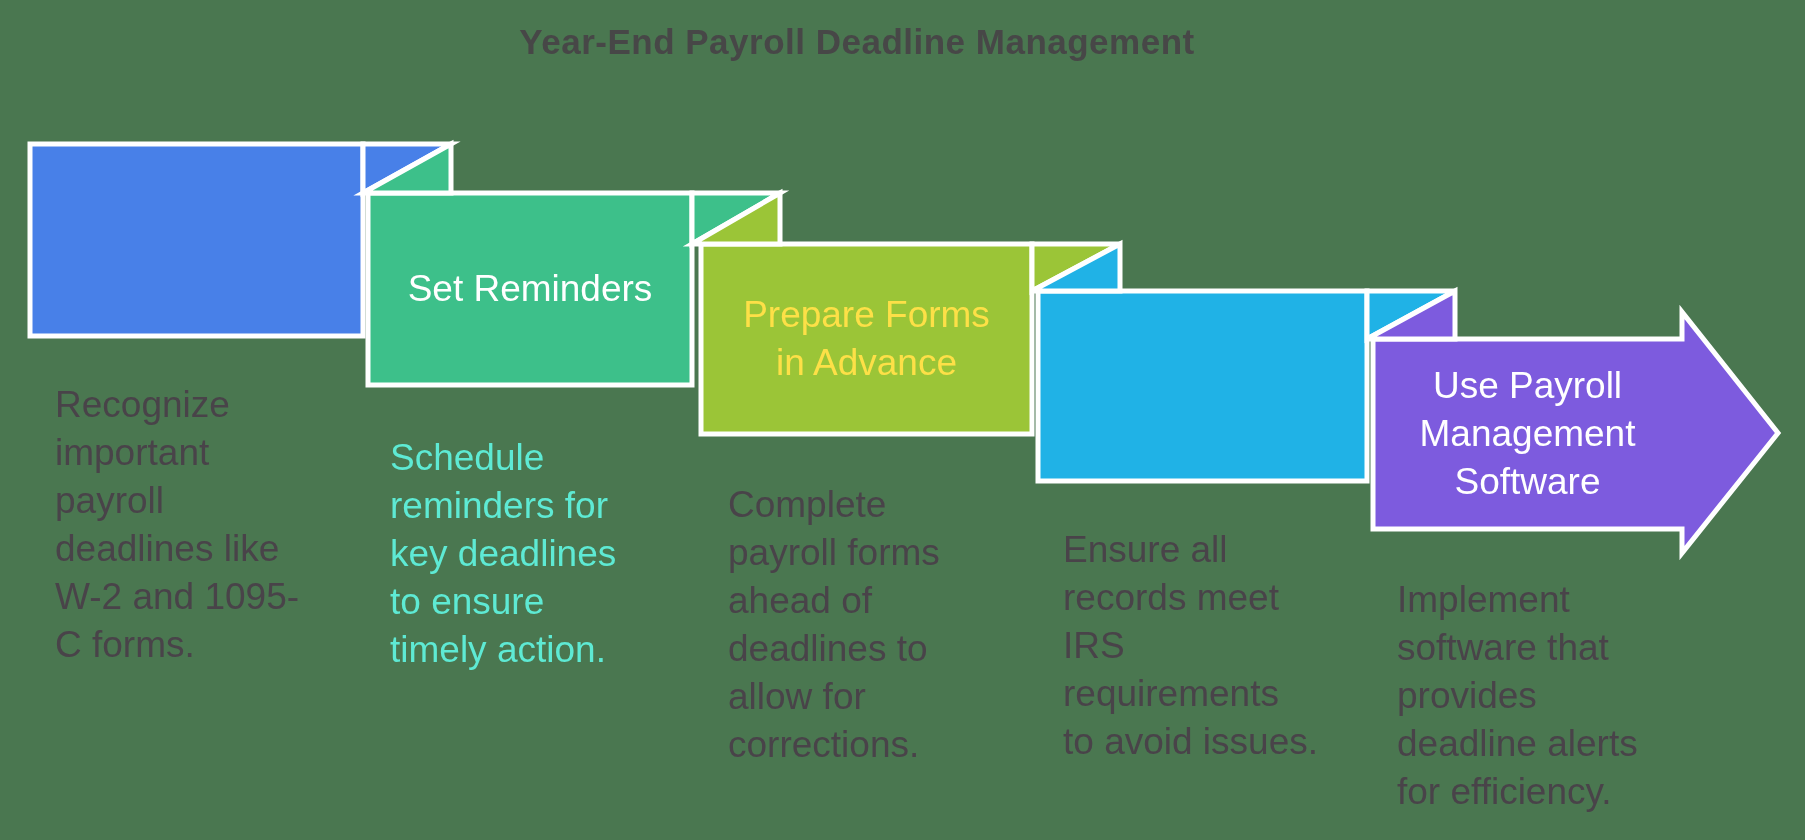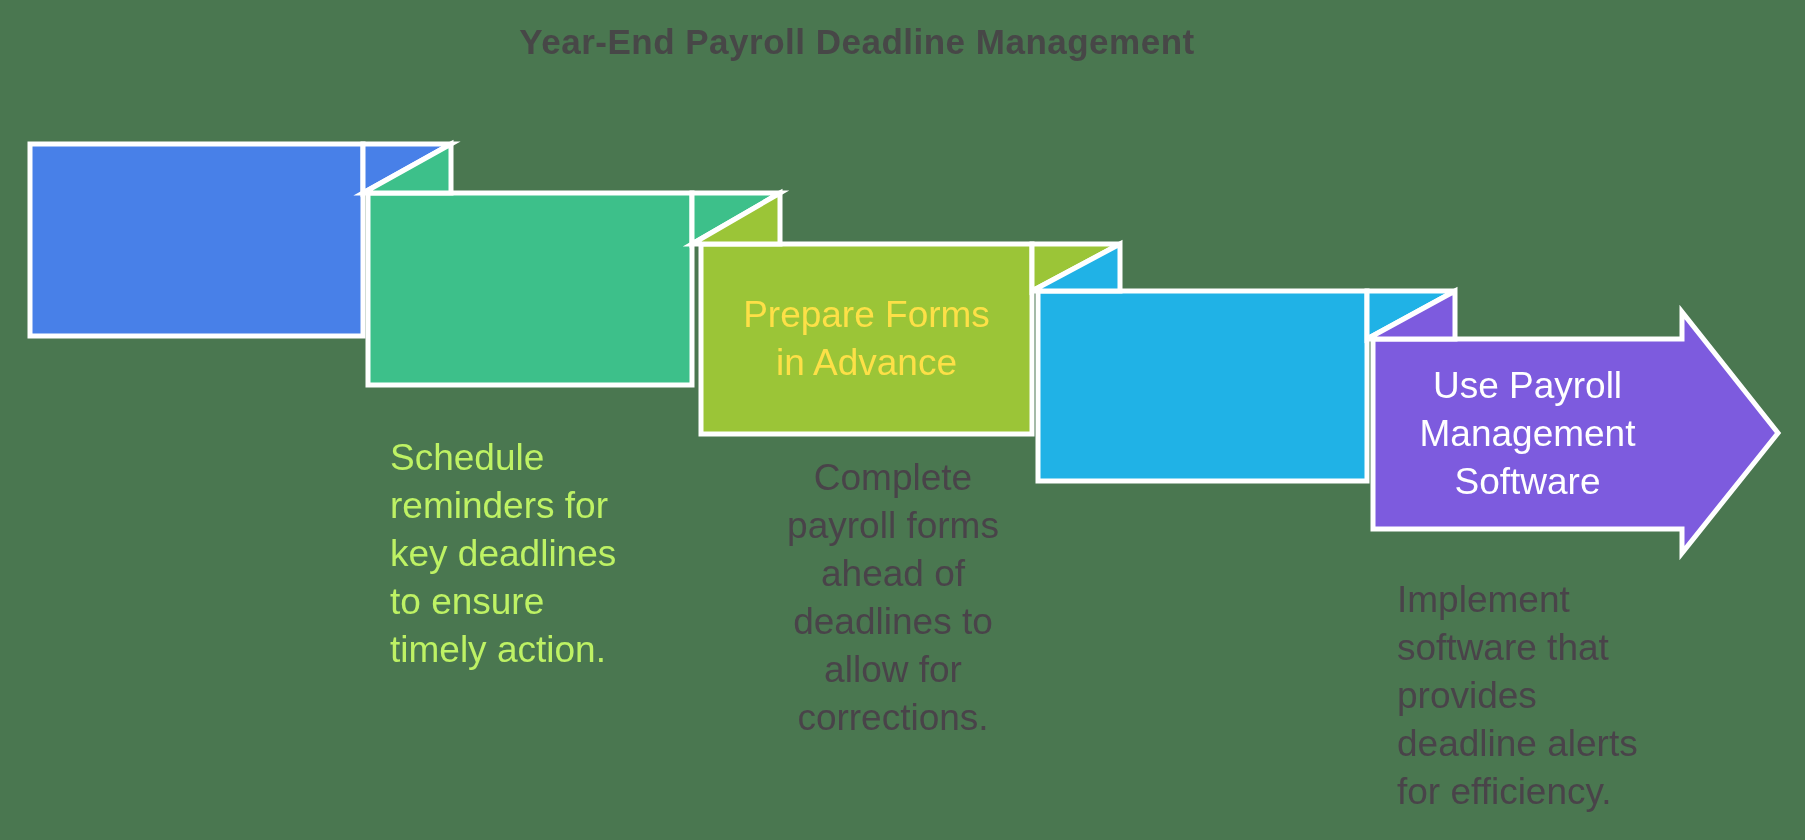--- a/index.html
+++ b/index.html
@@ -24,21 +24,21 @@
   #label-2{left:701px;top:244px;width:331px;height:190px;}
   #label-3{left:1038px;top:291px;width:329px;height:190px;}
   #label-4{left:1373px;top:339px;width:309px;height:190px;}
   .step-desc{
     position:absolute;white-space:pre-line;
     font-size:37px;line-height:48px;font-weight:400;
     width:330px;
   }
   #desc-0{left:55px;top:381px;}
   #desc-1{left:390px;top:434px;}
-  #desc-2{left:728px;top:454px;text-align:center;}
+  #desc-2{left:728px;top:481px;}
   #desc-3{left:1063px;top:526px;}
   #desc-4{left:1397px;top:576px;}
 </style>
 </head>
 <body style="background: rgb(74, 119, 80);">
 
 <div class="canvas">
 
   <svg id="shape-layer" viewBox="0 0 1805 840" xmlns="http://www.w3.org/2000/svg">
       <polygon points="30,144 363,144 363,336 30,336" fill="#4880E8" stroke="#FFFFFF" stroke-width="5" stroke-linejoin="miter"></polygon>
@@ -51,36 +51,48 @@
       <polygon points="692,193 780,193 692,244" fill="#3DC08A" stroke="#FFFFFF" stroke-width="5" stroke-linejoin="miter"></polygon>
       <polygon points="780,193 692,244 780,244" fill="#9BC537" stroke="#FFFFFF" stroke-width="5" stroke-linejoin="miter"></polygon>
       <polygon points="1032,244 1120,244 1032,291" fill="#9BC537" stroke="#FFFFFF" stroke-width="5" stroke-linejoin="miter"></polygon>
       <polygon points="1120,244 1032,291 1120,291" fill="#20B2E6" stroke="#FFFFFF" stroke-width="5" stroke-linejoin="miter"></polygon>
       <polygon points="1367,291 1455,291 1367,339" fill="#20B2E6" stroke="#FFFFFF" stroke-width="5" stroke-linejoin="miter"></polygon>
       <polygon points="1455,291 1367,339 1455,339" fill="#7D5BDE" stroke="#FFFFFF" stroke-width="5" stroke-linejoin="miter"></polygon>
     </svg>
 
   <div class="title" style="color: rgb(71, 71, 71);">Year-End Payroll Deadline Management</div>
 
+  <div class="step-label" id="label-1" style="color: rgb(255, 255, 255);">Set Reminders</div>
   <div class="step-label" id="label-2" style="color: #fde047;">Prepare Forms
 in Advance</div>
   <div class="step-label" id="label-4" style="color: rgb(255, 255, 255);">Use Payroll
 Management
 Software</div>
 
-  <div class="step-desc" id="desc-1" style="color: #bef264;">Schedule
+  <div class="step-desc" id="desc-0" style="color: rgb(73, 67, 73);">Recognize
+important
+payroll
+deadlines like
+W-2 and 1095-
+C forms.</div>
+  <div class="step-desc" id="desc-1" style="color: #5eead4;">Schedule
 reminders for
 key deadlines
 to ensure
 timely action.</div>
   <div class="step-desc" id="desc-2" style="color: rgb(73, 67, 73);">Complete
 payroll forms
 ahead of
 deadlines to
 allow for
 corrections.</div>
+  <div class="step-desc" id="desc-3" style="color: rgb(73, 67, 73);">Ensure all
+records meet
+IRS
+requirements
+to avoid issues.</div>
   <div class="step-desc" id="desc-4" style="color: rgb(73, 67, 73);">Implement
 software that
 provides
 deadline alerts
 for efficiency.</div>
 
 </div>
 
 </body></html>

